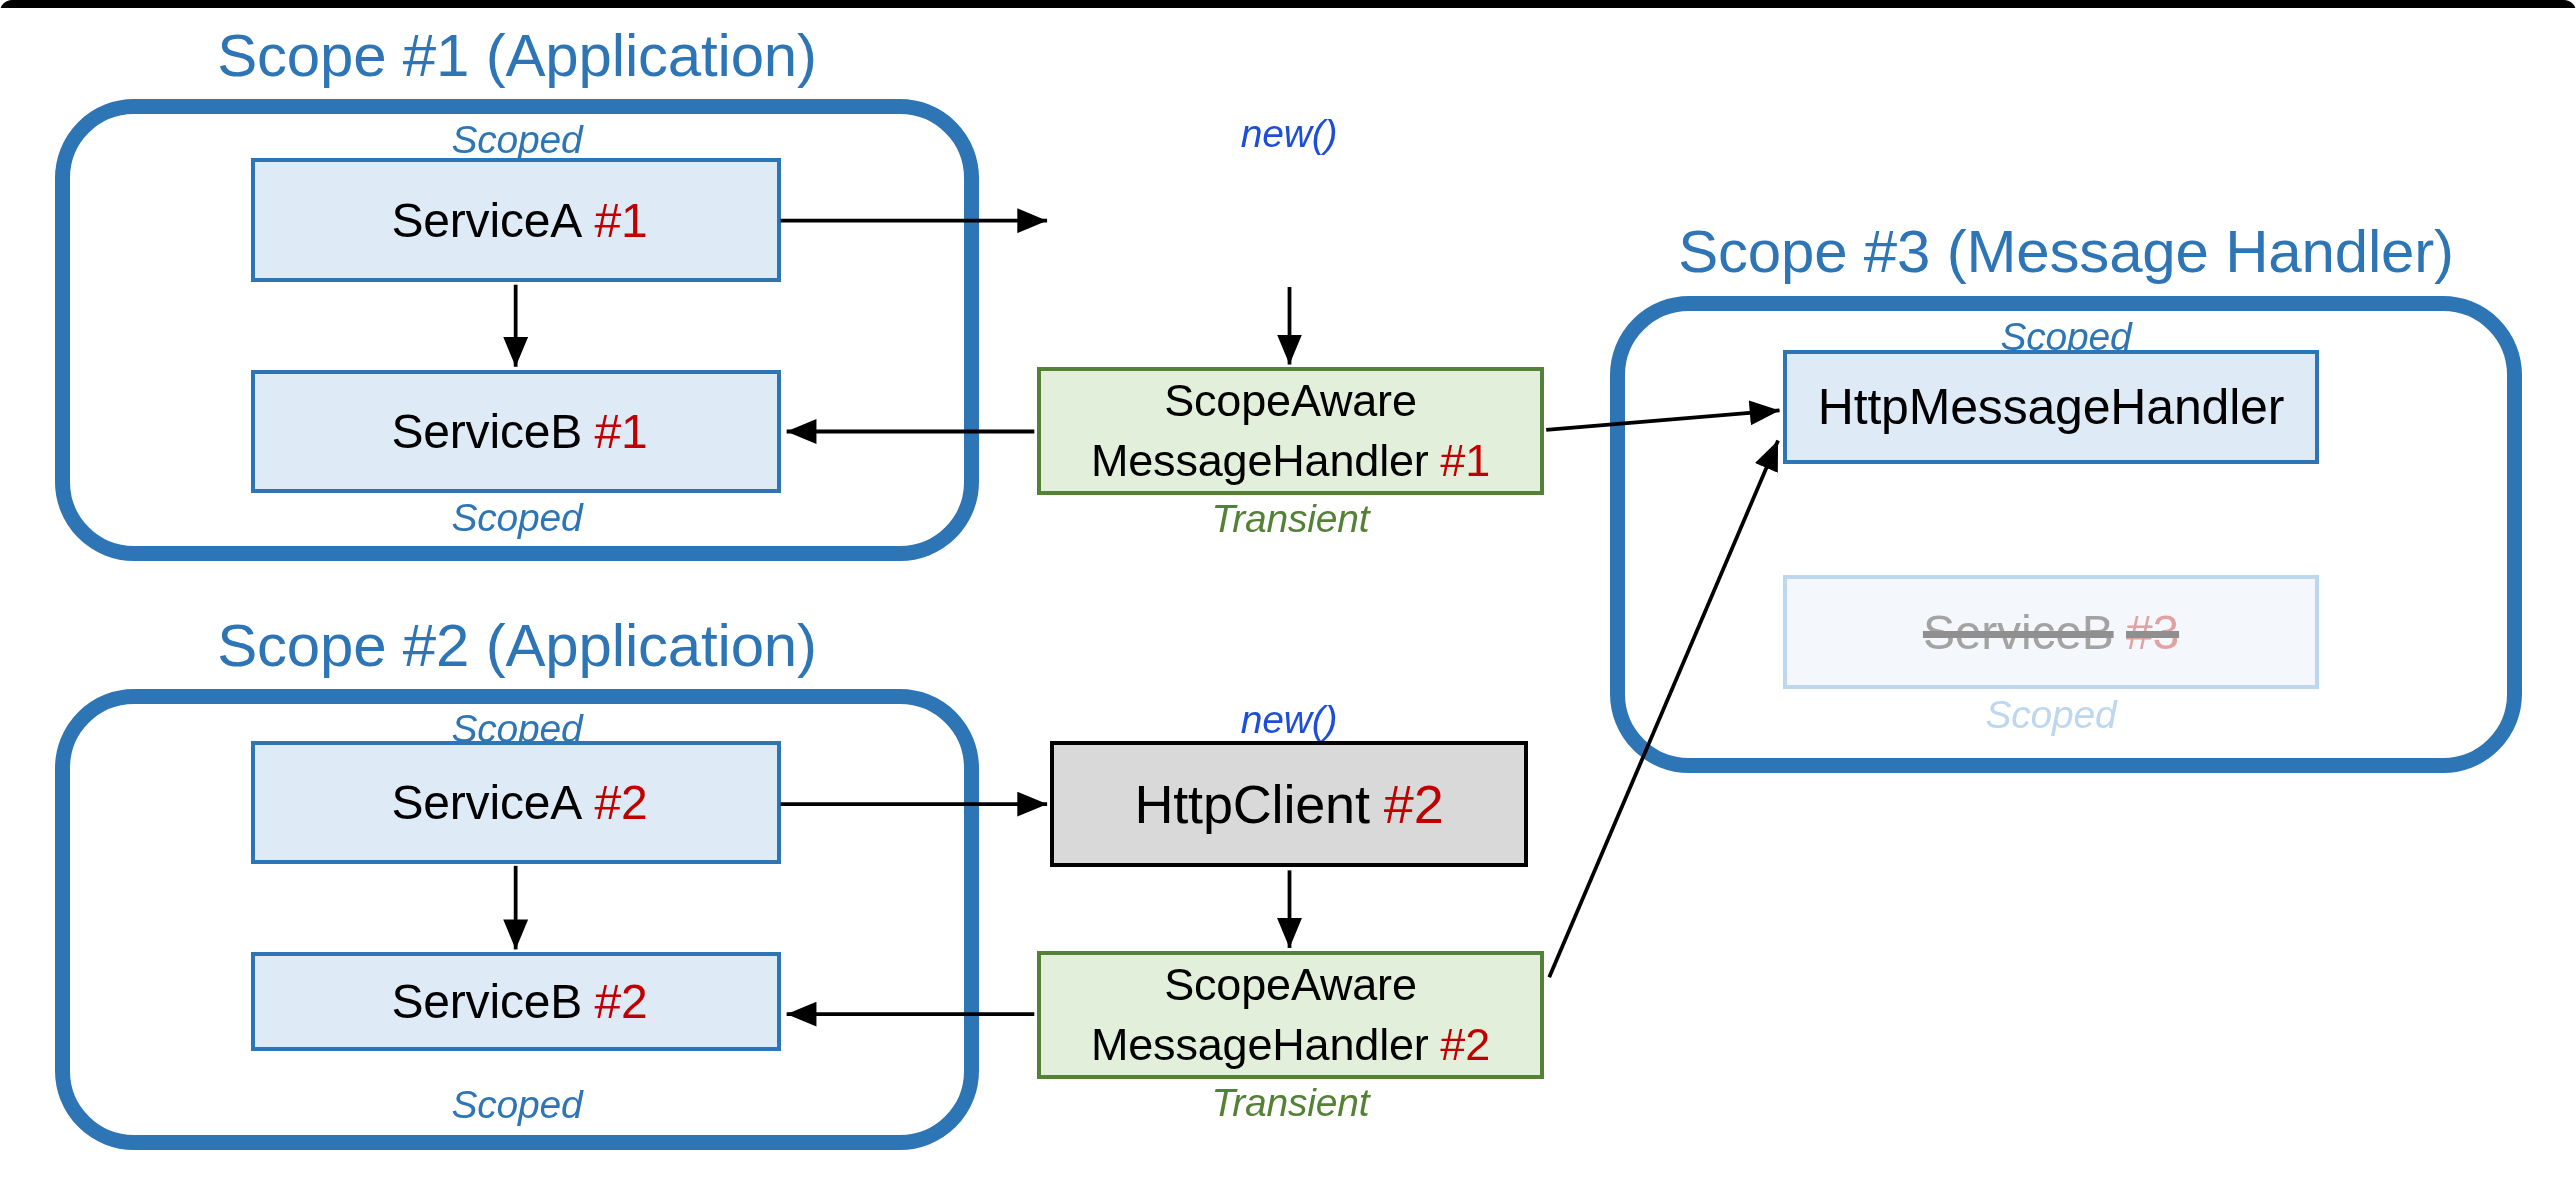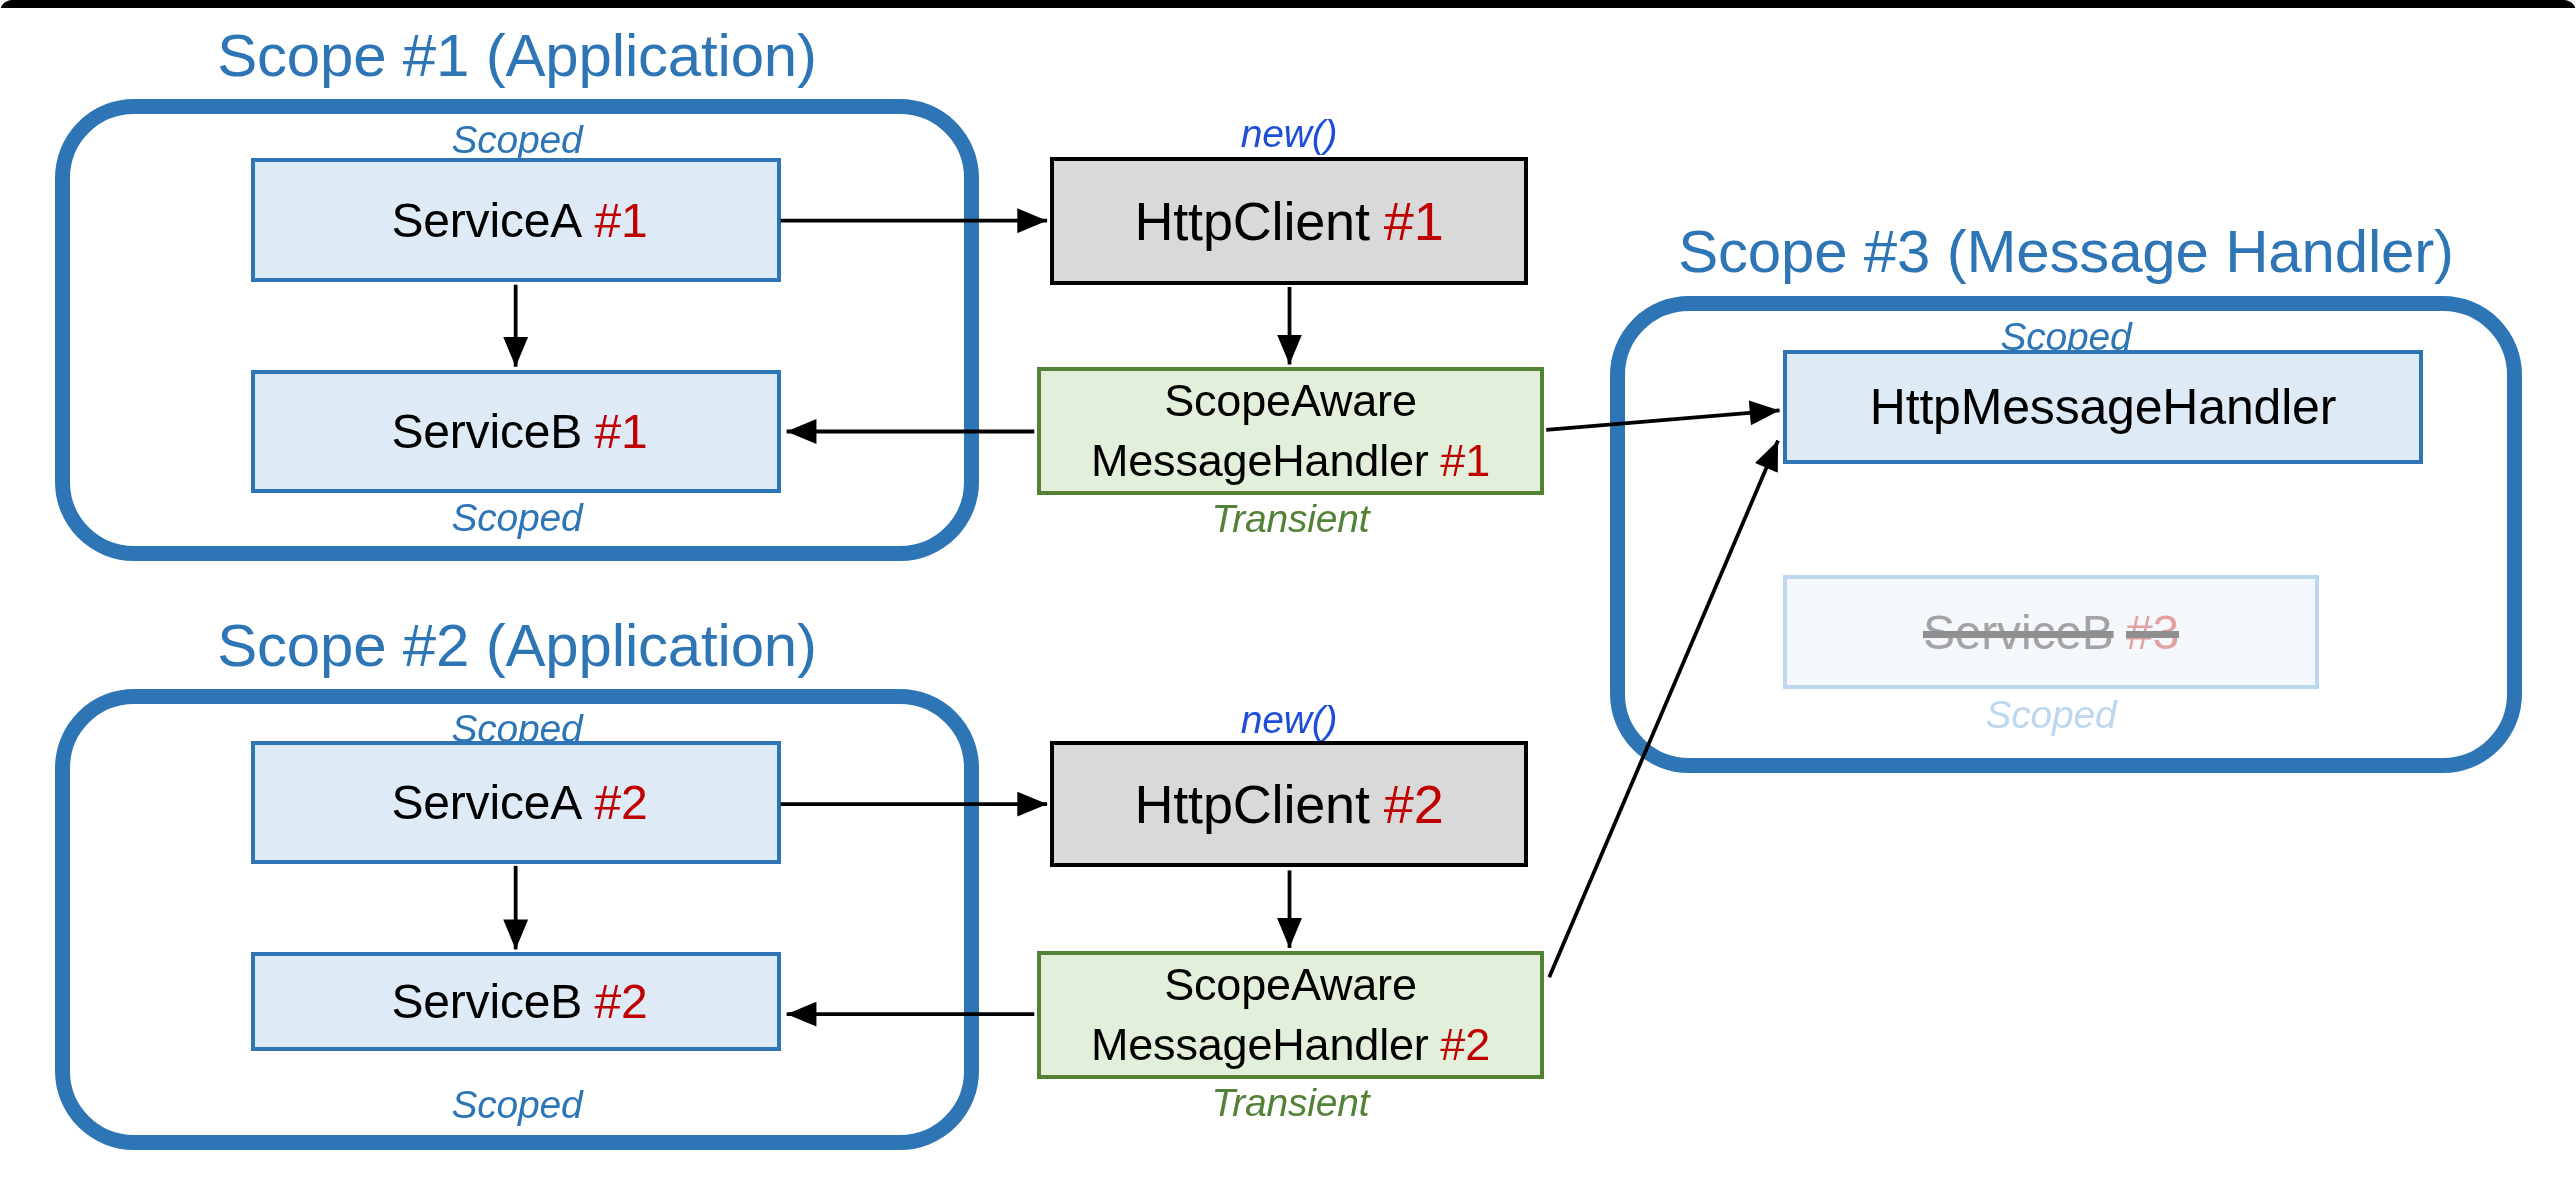--- a/index.html
+++ b/index.html
@@ -93,35 +93,32 @@
 
   <div class="node blue" style="left:251px;top:158px;width:530px;height:124px;">
     <div><span class="lbl">ServiceA</span><span class="num">#1</span></div>
   </div>
 
   <div class="node blue" style="left:251px;top:370px;width:530px;height:123px;">
     <div><span class="lbl">ServiceB</span><span class="num">#1</span></div>
   </div>
 
   <div class="lifetime black" style="left:1050px;top:113px;width:478px;">new()</div>
-  <div class="node gray" style="left:1050px;top:157px;width:478px;height:128px;">
-    <div><span class="lbl">HttpClient</span><span class="num">#1</span></div>
-  </div>
 
   <div class="node green" style="left:1037px;top:367px;width:507px;height:128px;">
     <div>ScopeAware</div>
     <div><span>MessageHandler</span><span class="num">#1</span></div>
   </div>
   <div class="lifetime green" style="left:1037px;top:498px;width:507px;">Transient</div>
 
   <div class="scope-title" style="left:1610px;top:217px;width:912px;">Scope #3 (Message Handler)</div>
   <div class="scope" style="left:1610px;top:296px;width:912px;height:477px;"></div>
   <div class="lifetime" style="left:1610px;top:316px;width:912px;">Scoped</div>
 
-  <div class="node bigblue" style="left:1783px;top:350px;width:640px;height:114px;">
+  <div class="node bigblue" style="left:1783px;top:350px;width:536px;height:114px;">
     <div>HttpMessageHandler</div>
   </div>
 
   <div class="node fadedbox" style="left:1783px;top:575px;width:536px;height:114px;">
     <div class="strike"><span class="lbl">ServiceB</span><span class="num">#3</span></div>
   </div>
   <div class="lifetime faded" style="left:1783px;top:694px;width:536px;">Scoped</div>
 
   <div class="scope-title" style="left:55px;top:611px;width:924px;">Scope #2 (Application)</div>
   <div class="scope" style="left:55px;top:689px;width:924px;height:461px;"></div>

